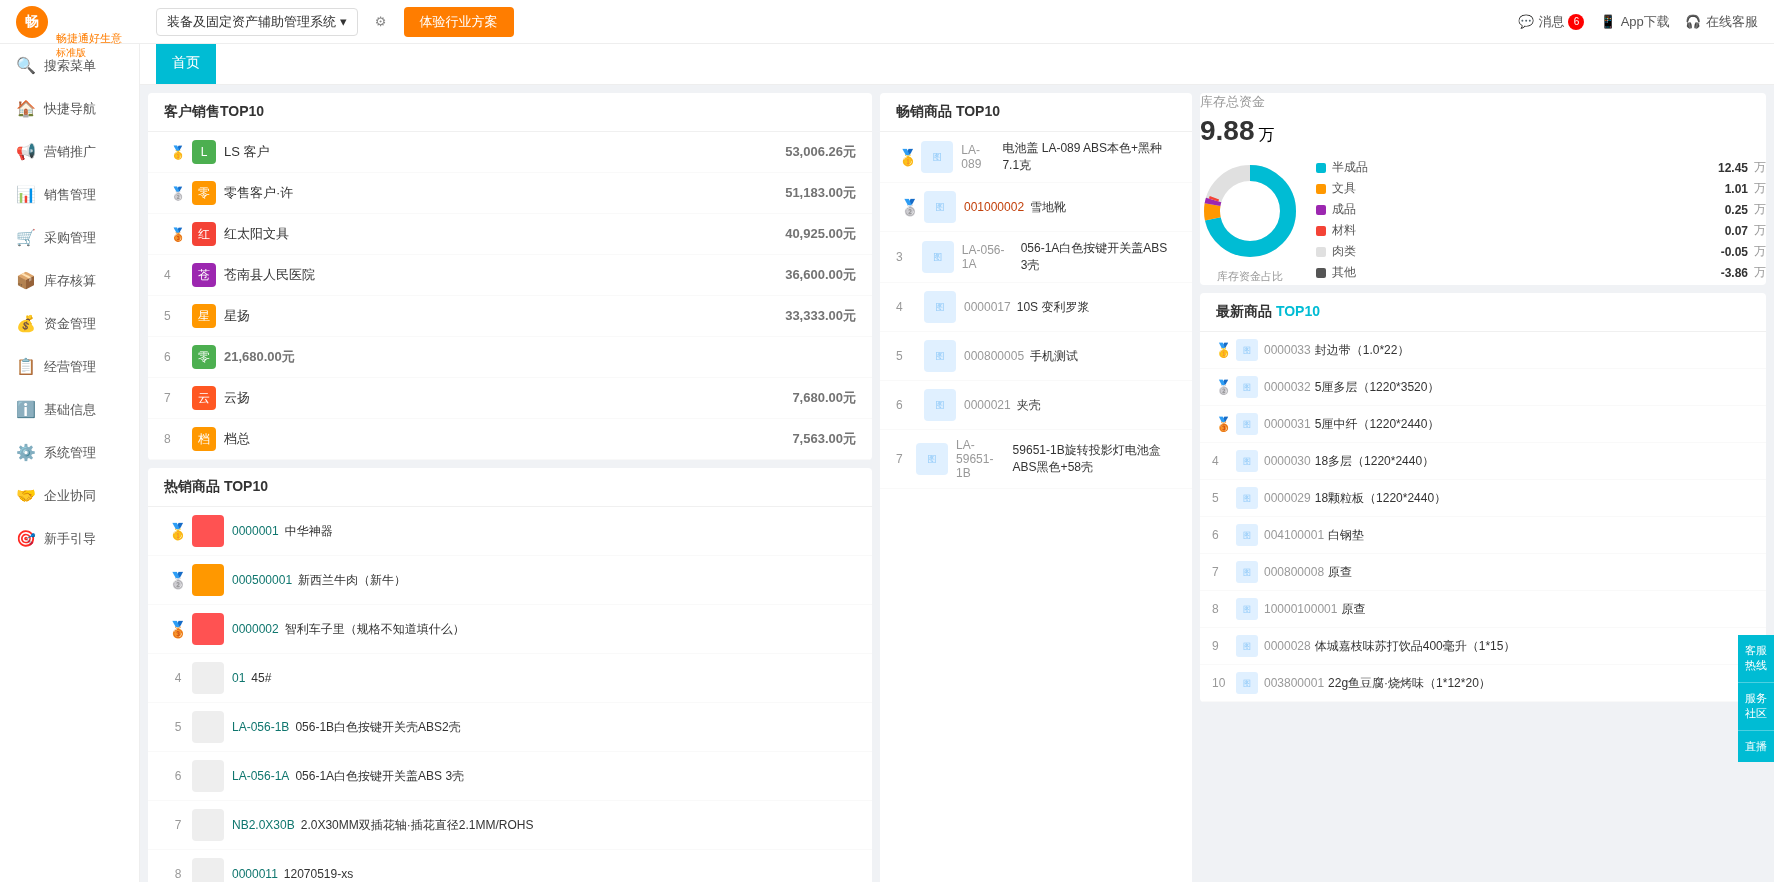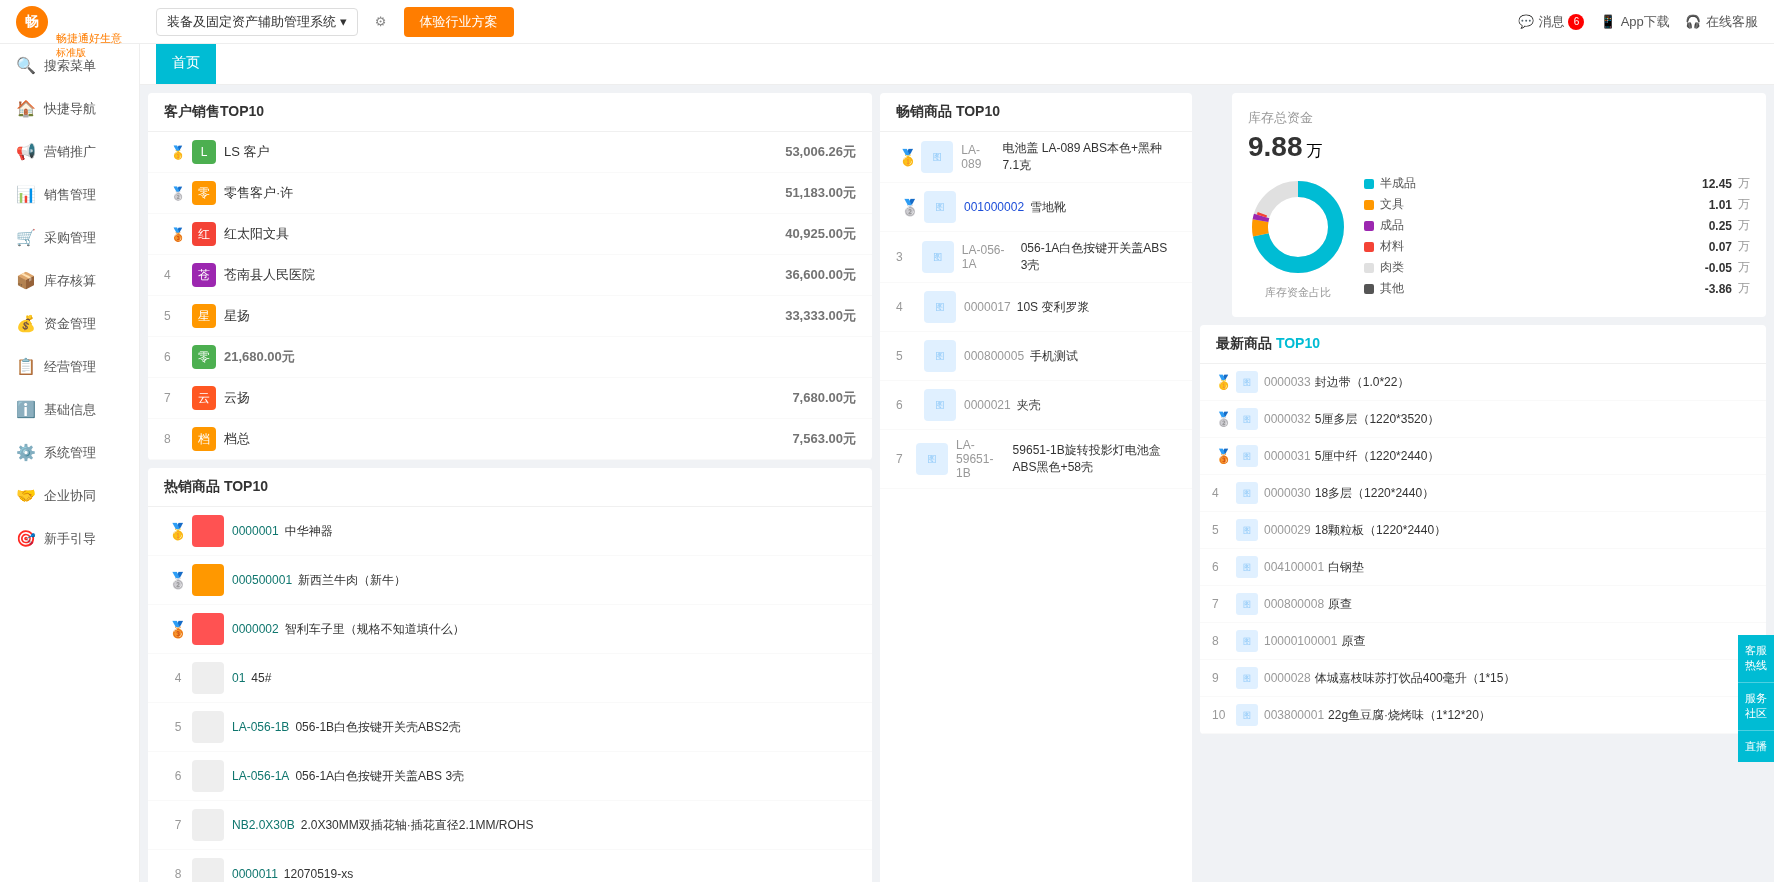--- a/index.html
+++ b/index.html
@@ -130,21 +130,21 @@
       width: 32px; height: 32px; background: #eee; border-radius: 4px;
       display: flex; align-items: center; justify-content: center;
       font-size: 10px; color: #aaa; margin-right: 8px; flex-shrink: 0;
       overflow: hidden;
     }
     .product-code { color: #0f766e; font-size: 12px; margin-right: 6px; }
     .product-name { color: #333; font-size: 12px; }
 
     
     .inventory-panel {
-      background: #fff; border-radius: 4px; padding: 16px; margin-left: 32px;
+      background: #fff; border-radius: 4px; 
     }
     .inventory-title { font-size: 13px; color: #999; margin-bottom: 4px; }
     .inventory-amount { font-size: 22px; font-weight: bold; color: #333; }
     .inventory-amount span { font-size: 28px; color: #333; }
     .wan { font-size: 16px; }
 
     .chart-area {
       display: flex; align-items: center; gap: 16px; margin-top: 12px;
     }
     .donut-chart { position: relative; width: 100px; height: 100px; flex-shrink: 0; }
@@ -422,21 +422,21 @@
       <span style="font-size:9px;color:#90caf9;">图</span>
     </div>
     <span style="color:#999;font-size:12px;margin-right:6px;">LA-089</span>
     <span style="color:#333;font-size:12px;">电池盖 LA-089 ABS本色+黑种 7.1克</span>
   </div>
             <div class="rank-row">
     <span style="width:28px;text-align:center;font-size:16px;">🥈</span>
     <div class="product-img" style="background:#e0f0ff;margin-right:8px;">
       <span style="font-size:9px;color:#90caf9;">图</span>
     </div>
-    <span style="color:#1d4ed8;font-size:12px;margin-right:6px;">001000002</span>
+    <span style="color:#c2410c;font-size:12px;margin-right:6px;">001000002</span>
     <span style="color:#333;font-size:12px;">雪地靴</span>
   </div>
             <div class="rank-row">
     <span class="rank-num">3</span>
     <div class="product-img" style="background:#e0f0ff;margin-right:8px;">
       <span style="font-size:9px;color:#90caf9;">图</span>
     </div>
     <span style="color:#999;font-size:12px;margin-right:6px;">LA-056-1A</span>
     <span style="color:#333;font-size:12px;">056-1A白色按键开关盖ABS 3壳</span>
   </div>

